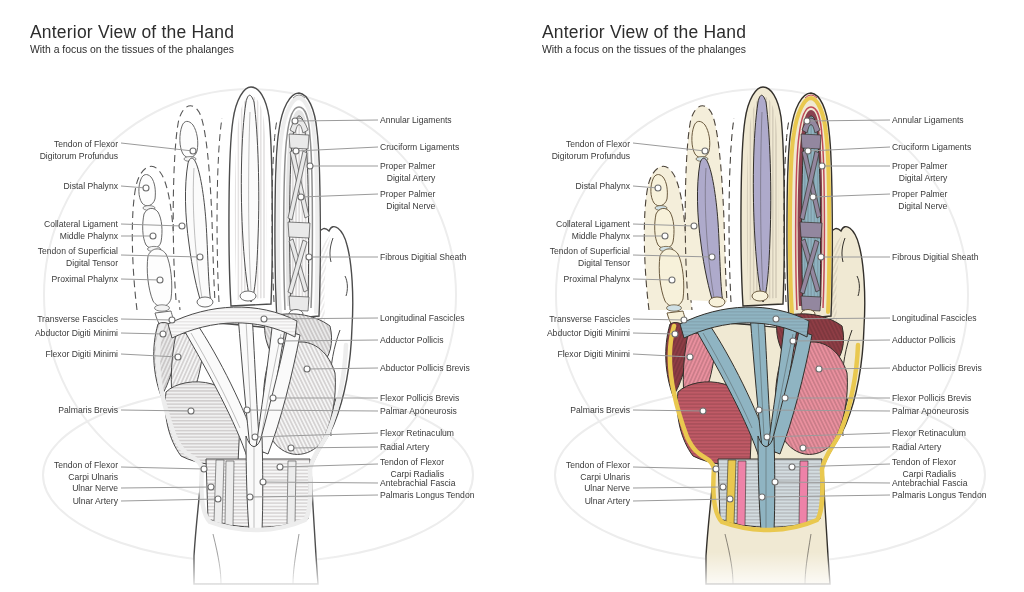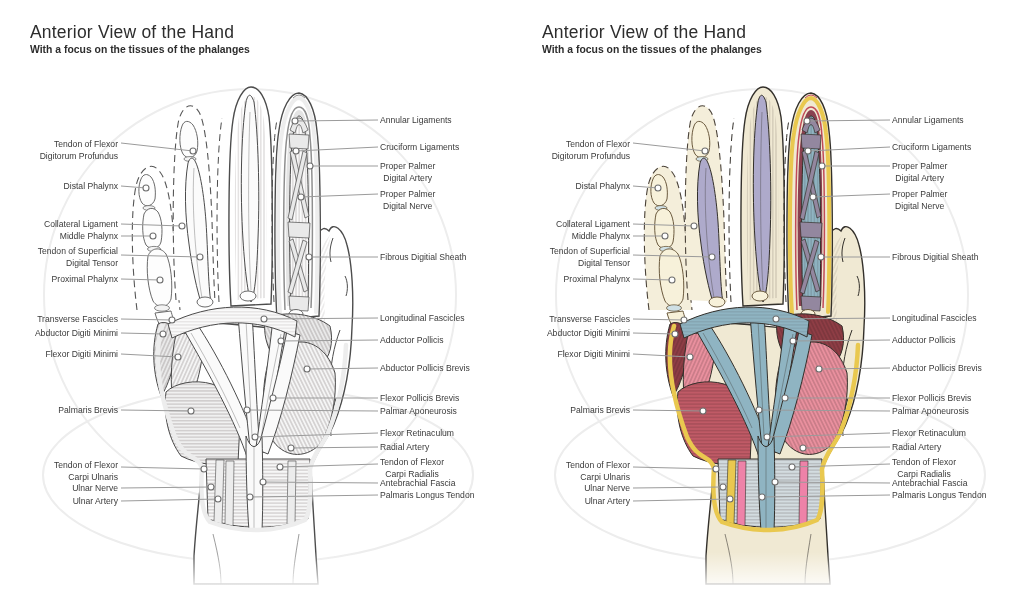--- a/index.html
+++ b/index.html
@@ -3,26 +3,26 @@
 <meta charset="utf-8">
 <style>
   html,body{margin:0;padding:0;background:#ffffff;}
   body{width:1024px;height:592px;overflow:hidden;position:relative;
        font-family:"Liberation Sans", sans-serif;}
   .panel{position:absolute;top:0;width:512px;height:592px;}
   #panel-0{left:0;}
   #panel-1{left:512px;}
   .ptitle{position:absolute;left:30px;top:22px;font-size:17.5px;color:#2d2d2d;
           letter-spacing:.2px;white-space:nowrap;}
-  .psub{position:absolute;left:30px;top:44px;font-size:10.4px;color:#2d2d2d;white-space:nowrap;font-weight:bold;}
+  .psub{position:absolute;left:30px;top:44px;font-size:10.4px;color:#2d2d2d;white-space:nowrap;}
   .artsvg{position:absolute;left:0;top:0;width:512px;height:592px;}
   .labels{position:absolute;left:0;top:0;width:512px;height:592px;pointer-events:none;}
   .lbl{position:absolute;font-size:8.6px;line-height:12.3px;color:#3a3a3a;white-space:nowrap;}
   .lbl.left{right:394px;text-align:right;}
-  .lbl.right{left:380px;text-align:center;}
+  .lbl.right{left:380px;text-align:right;}
 
   
   .sk   {fill:var(--skin);stroke:var(--line);stroke-width:1.4;}
   .sk2  {fill:var(--skin_inner);stroke:var(--dash);stroke-width:1.1;stroke-dasharray:7 4.5;}
   .bn   {fill:var(--bone);stroke:var(--bstroke);stroke-width:1;}
   .jt   {fill:var(--joint);stroke:var(--bstroke);stroke-width:.8;}
   .tdB  {fill:var(--tendon);stroke:var(--line);stroke-width:1;}
   .tdP  {fill:var(--ptendon);stroke:var(--line);stroke-width:1;}
   .mD   {fill:var(--muscleD);stroke:var(--line);stroke-width:1;}
   .mM   {fill:var(--muscleM);stroke:var(--line);stroke-width:1;}

